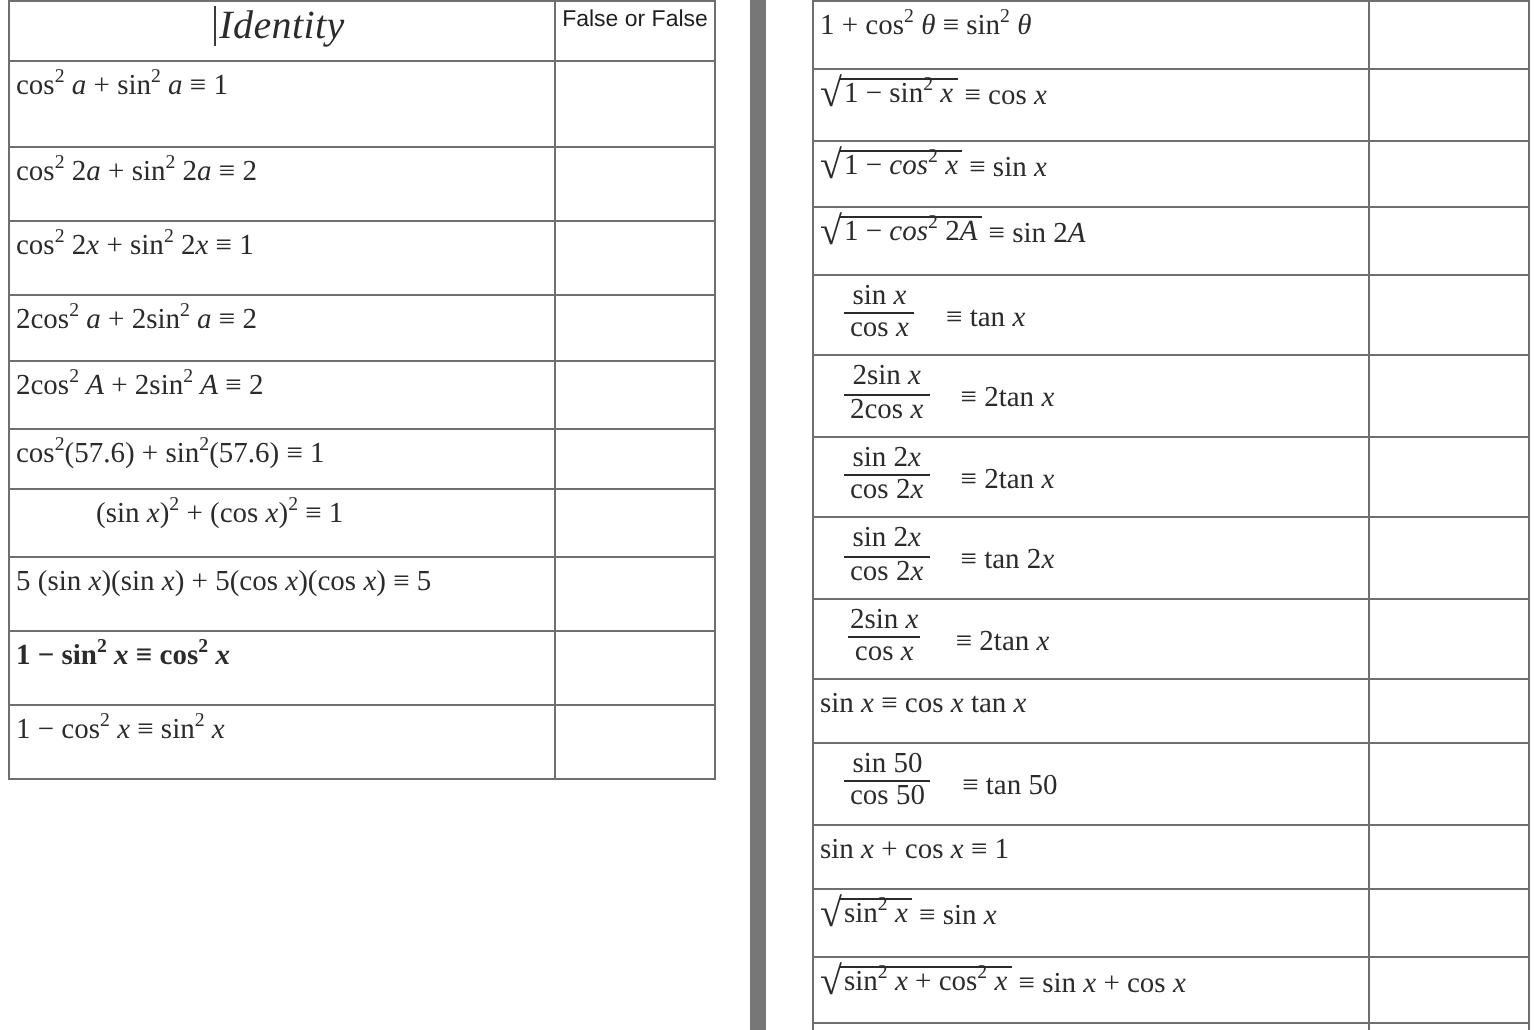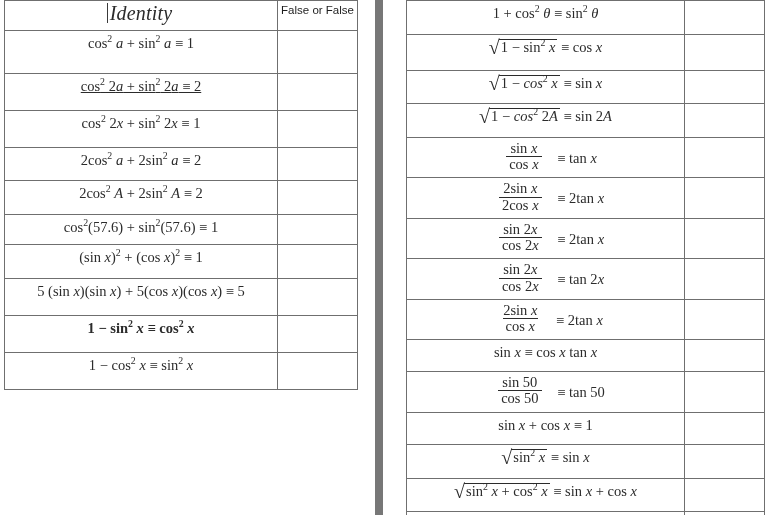--- a/index.html
+++ b/index.html
@@ -54,21 +54,21 @@
   }
 
   .col-identity { width: 273px; }
   .col-tf       { width: 80px;  }
   .table-wrap.right .col-identity { width: 278px; }
   .table-wrap.right .col-tf       { width: 80px;  }
 
   .cell-inner {
     display: flex;
     align-items: flex-start;
-    justify-content: center;
+    justify-content: flex-start;
     padding-top: 4px;
     padding-left: 3px;
     padding-right: 3px;
     box-sizing: border-box;
     line-height: 1.15;
   }
 
   
   .hdr-identity .cell-inner {
     justify-content: center;
@@ -186,21 +186,21 @@
               </div>
           </td>
           <td>
               <div class="blank-cell"></div>
             </td>
         </tr>
 
 
 
         <tr>
-          <td style="height:36px;text-decoration:underline;">
+          <td style="height:36px;">
             <div class="cell-inner">
                 <span class="math">cos<sup class="pw">2</sup>&nbsp;2<i class="var">a</i> + sin<sup class="pw">2</sup>&nbsp;2<i class="var">a</i> ≡ 2</span>
               </div>
           </td>
           <td>
               <div class="blank-cell"></div>
             </td>
         </tr>
 
         <tr>
@@ -242,21 +242,21 @@
                 <span class="math">cos<sup class="pw">2</sup>(57.6) + sin<sup class="pw">2</sup>(57.6) ≡ 1</span>
               </div>
           </td>
           <td>
               <div class="blank-cell"></div>
             </td>
         </tr>
 
 
         <tr>
-          <td style="height:33px;">
+          <td style="height:33px;padding-left:40px;">
             <div class="cell-inner">
                 <span class="math">(sin&nbsp;<i class="var">x</i>)<sup class="pw">2</sup> + (cos&nbsp;<i class="var">x</i>)<sup class="pw">2</sup> ≡ 1</span>
               </div>
           </td>
           <td>
               <div class="blank-cell"></div>
             </td>
         </tr>
 
         <tr>

